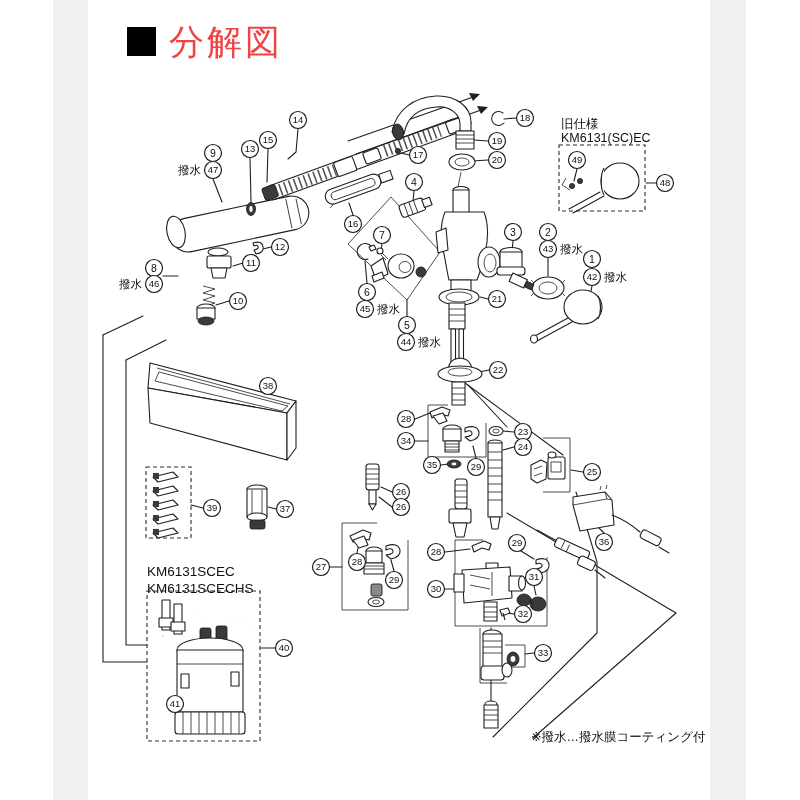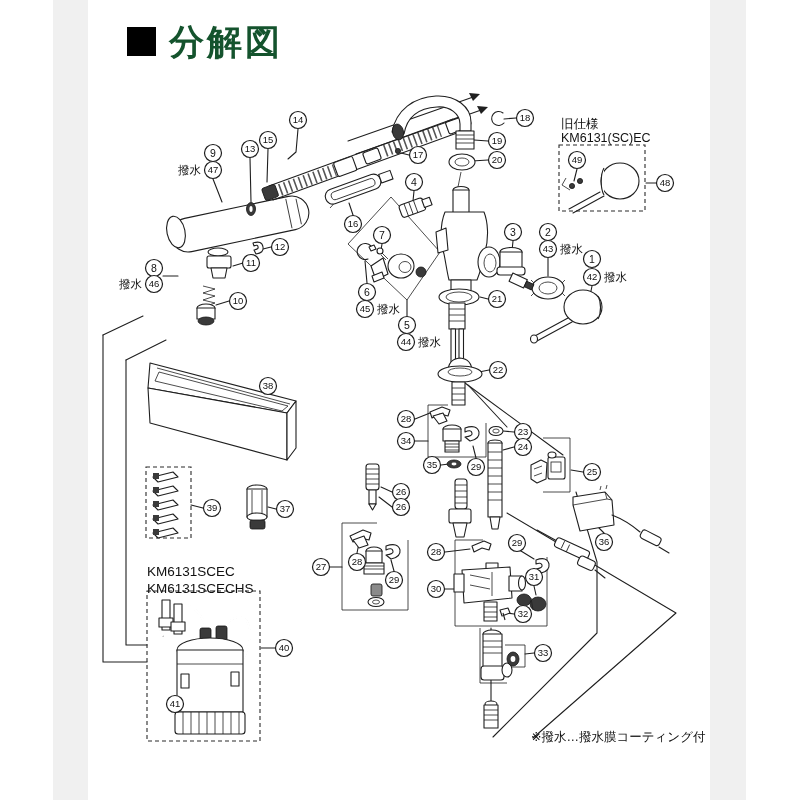--- a/index.html
+++ b/index.html
@@ -3,21 +3,21 @@
 <meta charset="utf-8">
 <style>
   html,body{margin:0;padding:0;background:#fff;}
   .stage{position:relative;width:800px;height:800px;background:#fff;overflow:hidden;
          font-family:"Liberation Sans","DejaVu Sans",sans-serif;}
   .bar{position:absolute;top:0;bottom:0;background:#f0f0f0;z-index:0;}
   .bar.left{left:53px;width:35px;}
   .bar.right{left:710px;width:36px;}
   .title{position:absolute;left:127px;top:24px;z-index:3;display:flex;align-items:center;gap:13px;}
   .title .sq{width:29px;height:29px;background:#000;display:inline-block;}
-  .title .tx{font-size:35px;font-weight:bold;color:#14532d;letter-spacing:3px;line-height:1;}
+  .title .tx{font-size:35px;font-weight:normal;color:#ef4444;letter-spacing:3px;line-height:1;}
   svg.diagram{position:absolute;left:0;top:0;z-index:2;}
   .ln{fill:none;stroke:#1f1f1f;stroke-width:1.1;stroke-linecap:round;stroke-linejoin:round;}
   .thin{fill:none;stroke:#1f1f1f;stroke-width:0.8;}
   .wh{fill:#fff;stroke:#1f1f1f;stroke-width:1.1;stroke-linejoin:round;}
   .dk{fill:#3a3a3a;stroke:#151515;stroke-width:0.8;}
   .md{fill:#8a8a8a;stroke:#1f1f1f;stroke-width:0.9;}
   .dash{fill:none;stroke:#2a2a2a;stroke-width:1.1;stroke-dasharray:4 3;}
   .rib{fill:none;stroke:#555;stroke-width:12;stroke-dasharray:1.6 3.6;}
   .co{fill:#fff;stroke:#1d1d1d;stroke-width:1.2;}
   text.con{font-family:"Liberation Sans","DejaVu Sans",sans-serif;font-size:10.5px;fill:#111;

